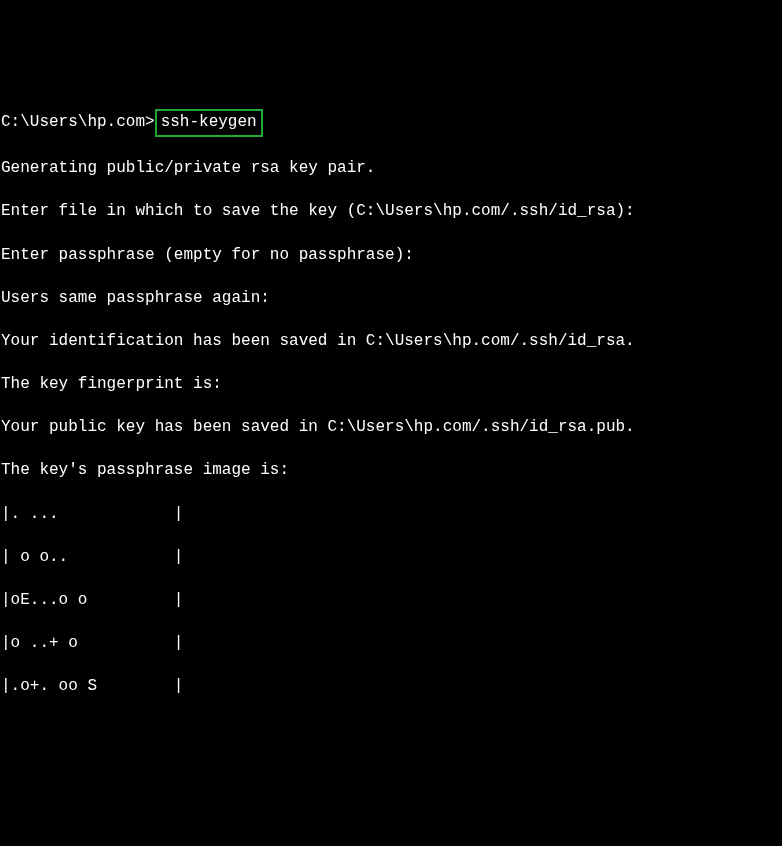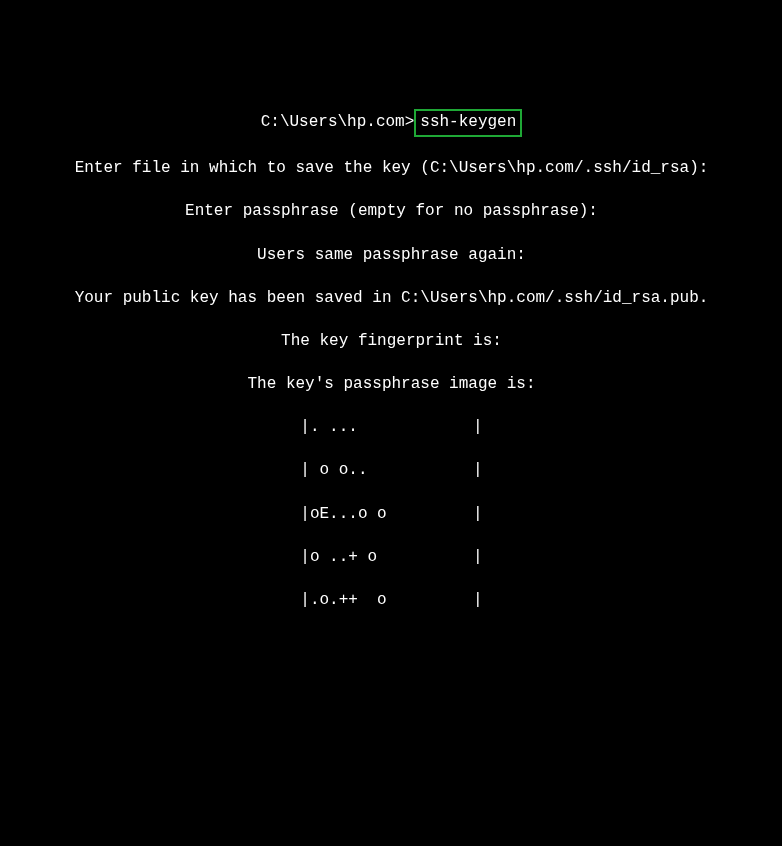--- a/index.html
+++ b/index.html
@@ -13,47 +13,48 @@
       width: 782px;
       height: 846px;
       overflow: hidden;
       white-space: pre;
     }
     .terminal {
       padding: 1px 0 0 1px;
     }
     .line {
       display: block;
-      text-align: center;
     }
     .green-box {
       border: 2px solid #1fa836;
       padding: 1px 4px;
       display: inline-block;
       vertical-align: baseline;
     }
   </style>
 </head>
 <body>
 
 
 
 <div class="terminal">
 <span class="line"><span>C:\Users\hp.com&gt;</span><span class="green-box">ssh-keygen</span></span>
+<span class="line">Generating public/private rsa key pair.</span>
 <span class="line">Enter file in which to save the key (C:\Users\hp.com/.ssh/id_rsa):</span>
 <span class="line">Enter passphrase (empty for no passphrase):</span>
 <span class="line">Users same passphrase again:</span>
+<span class="line">Your identification has been saved in C:\Users\hp.com/.ssh/id_rsa.</span>
+<span class="line">The key fingerprint is:</span>
 <span class="line">Your public key has been saved in C:\Users\hp.com/.ssh/id_rsa.pub.</span>
-<span class="line">The key fingerprint is:</span>
 <span class="line">The key's passphrase image is:</span>
 <span class="line">|. ...            |</span>
 <span class="line">| o o..           |</span>
 <span class="line">|oE...o o         |</span>
 <span class="line">|o ..+ o          |</span>
-<span class="line">|.o.++  o         |</span>
+<span class="line">|.o+. oo S        |</span>
 
 
 
 
 <span class="line"></span>
 
 <span class="line"></span>
 
 
 

